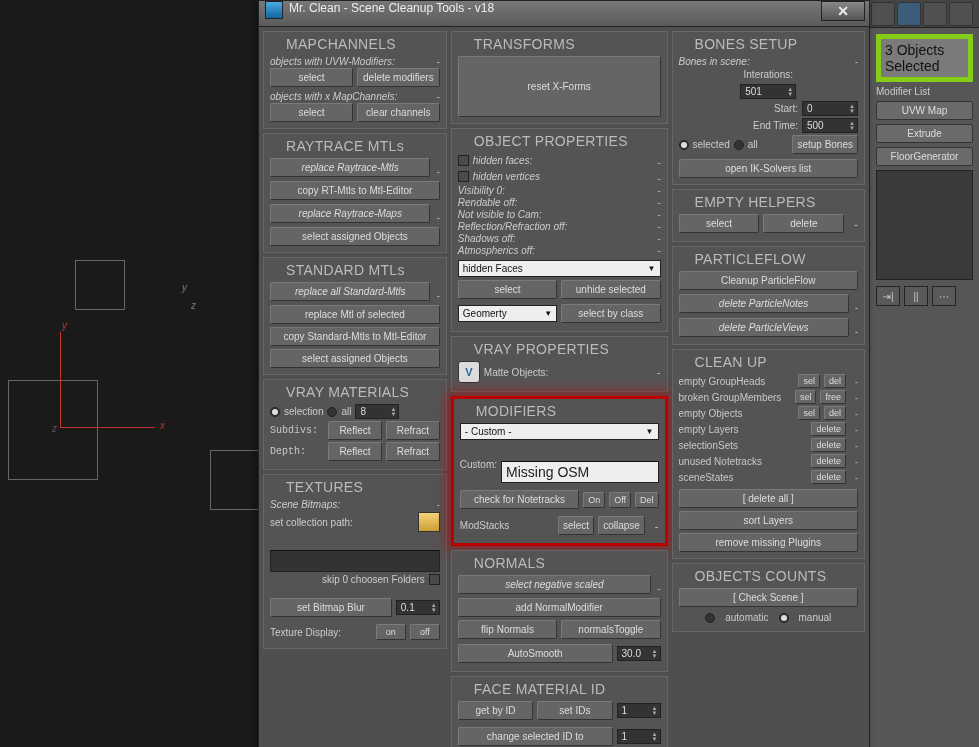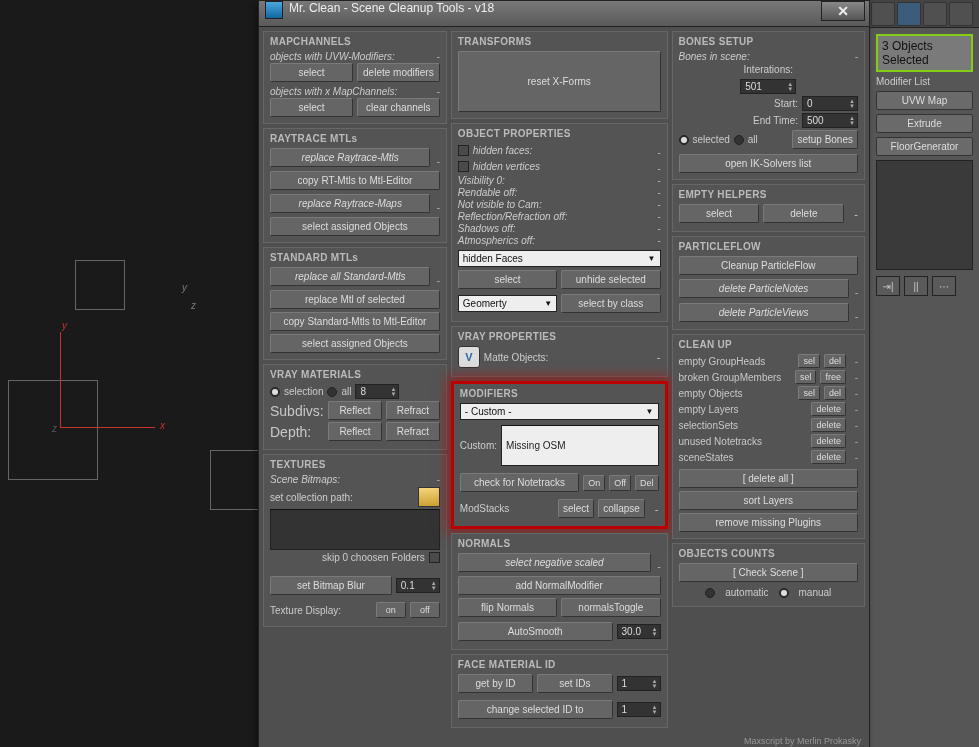--- a/index.html
+++ b/index.html
@@ -48,22 +48,22 @@
     background: #505050;
     border: 1px solid #333;
     border-radius: 2px;
   }
   .right-iconbar .ri-icon.active { background: #3b5d7a; }
   .info-field {
     margin: 6px 6px 4px 6px;
     background: #7a7a7a;
     color: #111;
     padding: 3px 4px;
-    font-size: 12px;
-    border: 2px solid #84cc16;
+    font-size: 14px;
+    border: 5px solid #84cc16;
   }
   .right-sublabel {
     margin: 2px 6px;
     color: #ccc;
     font-size: 10px;
   }
   .right-btn {
     margin: 4px 6px;
     background: #6a6a6a;
     border: 1px solid #333;
@@ -139,54 +139,54 @@
   .col2 { width: 224px; }
   .col3 { width: 200px; }
 
   .group {
     border: 1px solid #666;
     background: #545454;
     padding: 4px 6px 6px 6px;
   }
   .group-title {
     color: #bbb;
-    font-size: 10px;
-    margin: 0 0 4px 0;
+    font-size: 14px;
+    margin: 0 0 4px 16px;
     letter-spacing: 0.3px;
-    font-weight: bold;
   }
 
   .btn {
     background: #656565;
     border: 1px solid #333;
     border-top-color: #7a7a7a;
     border-left-color: #7a7a7a;
     color: #ddd;
     font-size: 10px;
     padding: 3px 4px;
     text-align: center;
     cursor: pointer;
     border-radius: 2px;
   }
   .btn-sm { font-size: 9px; padding: 2px 4px; }
   .btn-row { display: flex; gap: 4px; }
   .btn-row .btn { flex: 1; }
   .btn-wide { width: 100%; display: block; }
   .label { font-size: 10px; color: #ccc; }
   .row { display: flex; align-items: center; gap: 4px; margin: 2px 0; }
-  .row .label-fixed { width: 54px; font-size: 14px; }
+  .row .label-fixed { width: 54px; font-size: 10px; font-family: Liberation Mono, monospace; }
 
   .textfield {
     background: #333;
     border: 1px solid #222;
     border-top-color: #111;
     color: #ddd;
-    font-size: 10px;
-    padding: 14px 4px;
+    font-size: 14px;
+    padding: 2px 4px;
     width: 100%;
+    margin-top: 16px;
   }
   .textfield.light { background: #eee; color: #222; }
   .spinner {
     background: #333; border: 1px solid #222; color: #ddd;
     font-size: 10px; padding: 1px 2px 1px 4px;
     display: flex; align-items: center; gap: 2px;
     min-width: 44px;
     justify-content: space-between;
   }
   .spinner .spin-arrows { display:flex; flex-direction: column; font-size: 6px; line-height: 5px; color:#aaa;}

